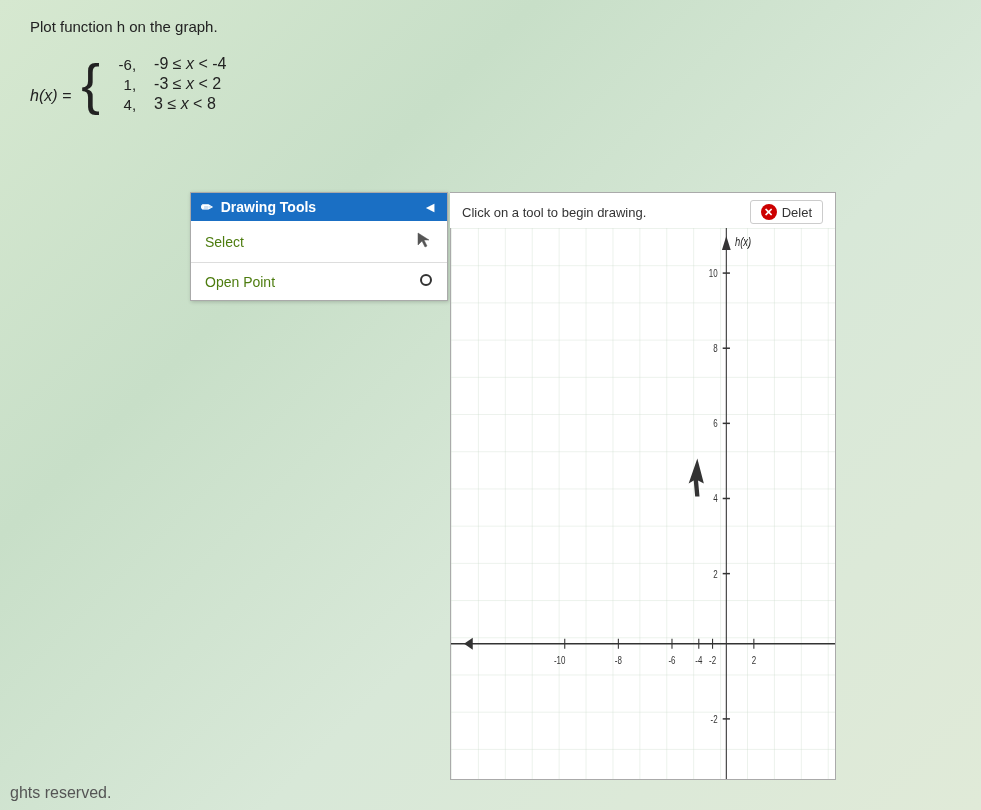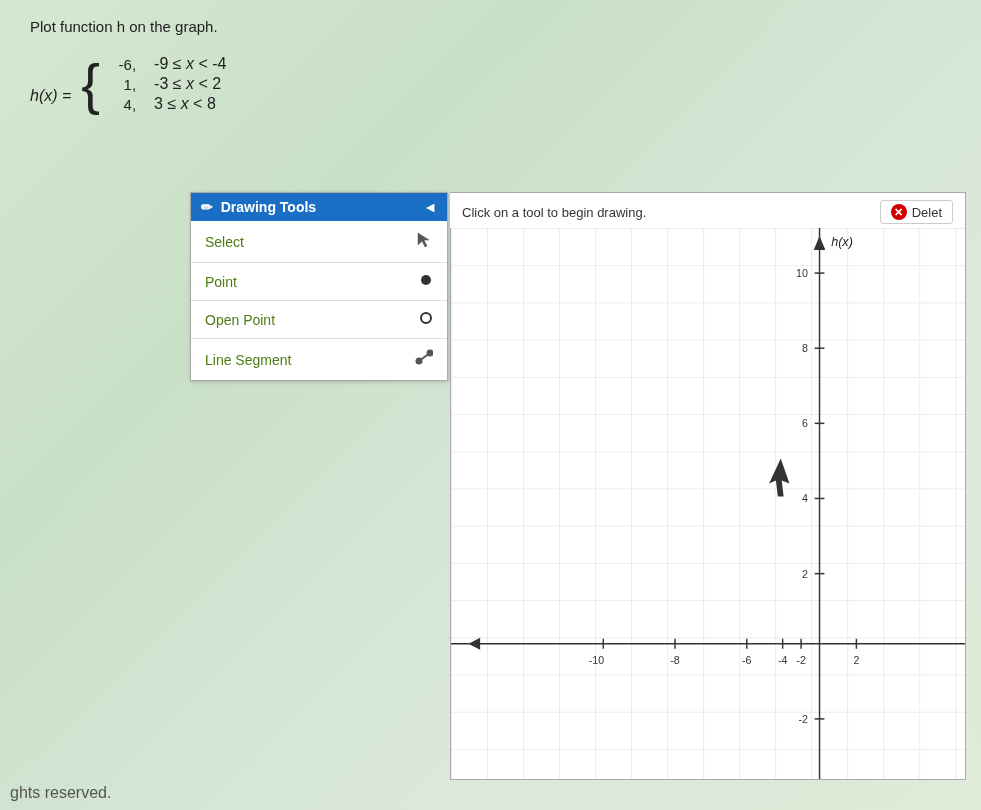--- a/index.html
+++ b/index.html
@@ -7,21 +7,21 @@
     body {
       width: 981px;
       height: 810px;
       background: linear-gradient(135deg, #d6e8d0 0%, #c8dfc8 30%, #d8e8d8 60%, #e0ead8 100%);
       font-family: Arial, sans-serif;
       overflow: hidden;
       position: relative;
     }
 
     .page-container {
-      width: 966px;
+      width: 836px;
       height: 810px;
       position: relative;
     }
 
     
     .instructions {
       position: absolute;
       top: 18px;
       left: 30px;
       font-size: 15px;
@@ -247,48 +247,30 @@
 
     <div class="tool-item">
       <span>Select</span>
       <span class="tool-icon">
         <svg width="18" height="18" viewBox="0 0 18 18">
           <path d="M3 2 L3 14 L7 10 L10 16 L12 15 L9 9 L14 9 Z" fill="#555" stroke="#555" stroke-width="0.5"></path>
         </svg>
       </span>
     </div>
 
-    <div class="tool-item">
-      <span>Point</span>
-      <span class="tool-icon">
-        <svg width="14" height="14" viewBox="0 0 14 14">
-          <circle cx="7" cy="7" r="5" fill="#333"></circle>
-        </svg>
-      </span>
-    </div>
 
     <div class="tool-item">
       <span>Open Point</span>
       <span class="tool-icon">
         <svg width="14" height="14" viewBox="0 0 14 14">
           <circle cx="7" cy="7" r="5" fill="none" stroke="#333" stroke-width="2"></circle>
         </svg>
       </span>
     </div>
 
-    <div class="tool-item">
-      <span>Line Segment</span>
-      <span class="tool-icon">
-        <svg width="18" height="18" viewBox="0 0 18 18">
-          <circle cx="4" cy="12" r="3.5" fill="#555"></circle>
-          <line x1="4" y1="12" x2="15" y2="4" stroke="#555" stroke-width="2"></line>
-          <circle cx="15" cy="4" r="3.5" fill="#555"></circle>
-        </svg>
-      </span>
-    </div>
   </div>
 
   <div class="instruction-bar">
     <span>Click on a tool to begin drawing.</span>
     <button class="delete-btn">
       <span class="delete-x">✕</span>
       <span>Delet</span>
     </button>
   </div>
 

